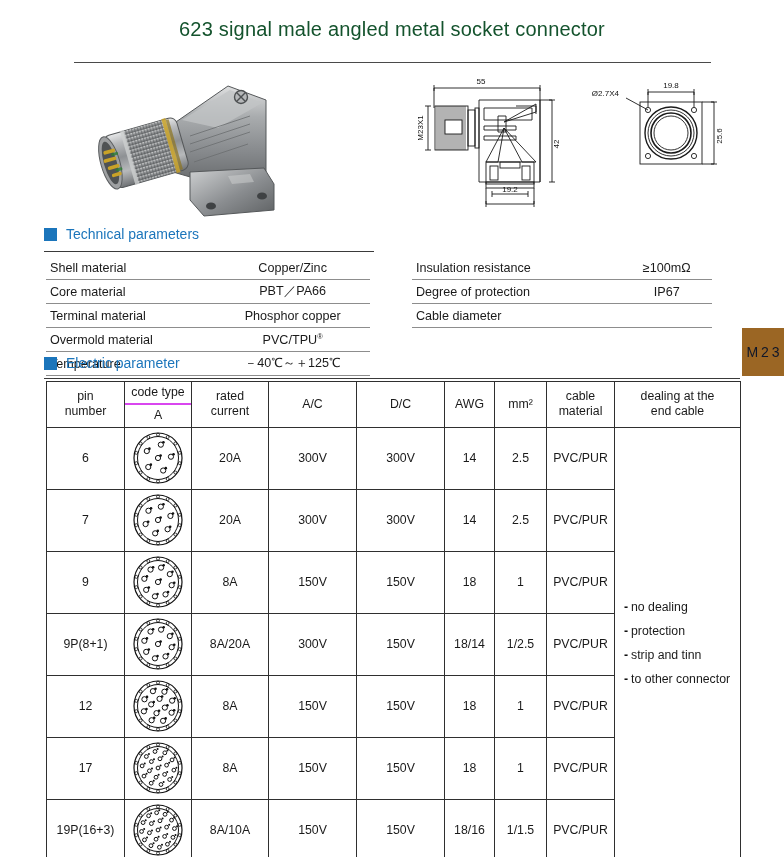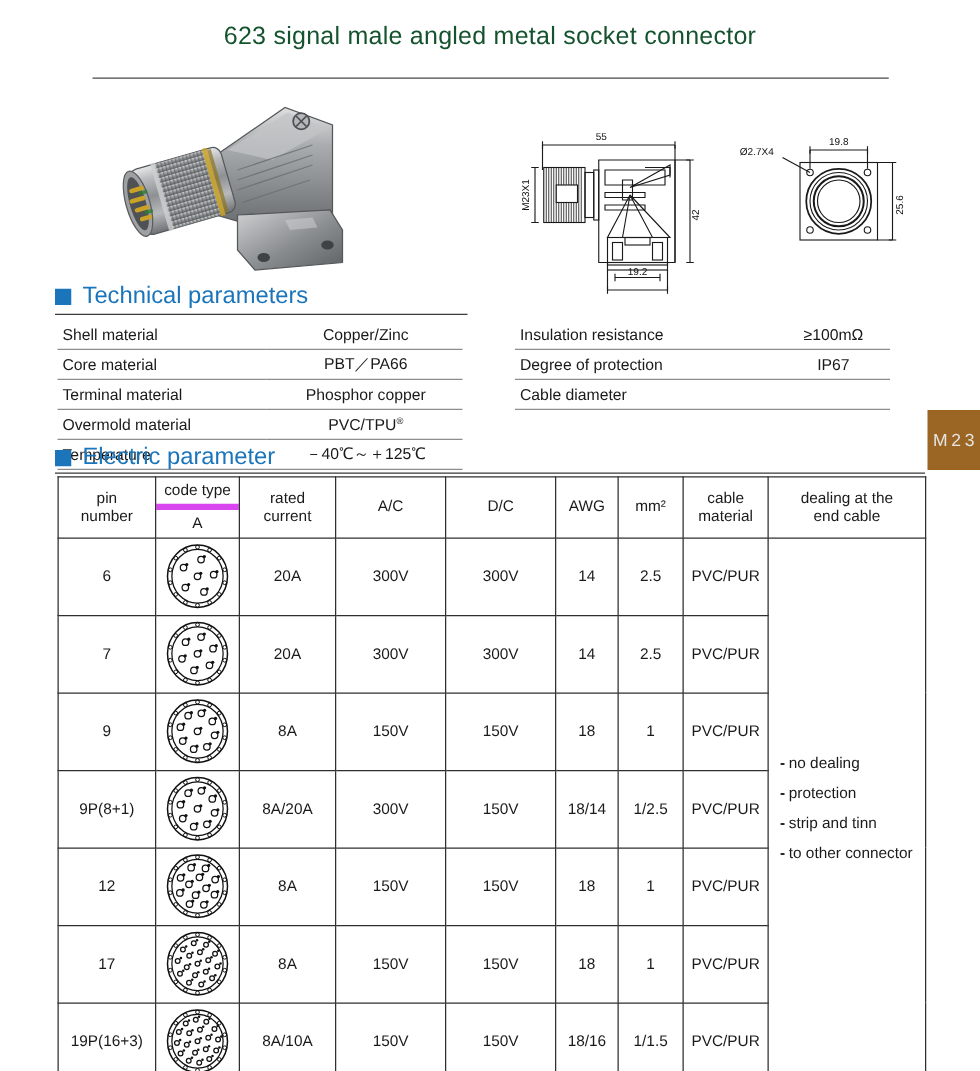--- a/index.html
+++ b/index.html
@@ -40,41 +40,41 @@
     position: absolute;
     top: 76px;
     left: 78px;
     width: 218px;
     height: 144px;
   }
 
   
   .drawings {
     position: absolute;
-    top: 98px;
+    top: 70px;
     left: 412px;
     width: 368px;
     height: 140px;
   }
 
   
   .section-head {
     position: absolute;
     display: flex;
     align-items: center;
     gap: 9px;
   }
   .sq-marker {
     width: 13px;
     height: 13px;
     background: #1b75bb;
     flex: none;
   }
   .section-title {
-    font-size: 19px;
+    font-size: 14px;
     color: #1b75bb;
   }
   #tech-head { top: 226px; left: 44px; }
   #elec-head { top: 355px; left: 44px; }
 
   .head-rule {
     position: absolute;
     border-top: 1.6px solid #3a3a3a;
   }
   #tech-rule { top: 251px; left: 44px; width: 330px; }
@@ -103,21 +103,21 @@
   }
 
   
   .m23-tab {
     position: absolute;
     top: 328px;
     left: 742px;
     width: 42px;
     height: 48px;
     background: #9b6624;
-    color: #e5e5e5;
+    color: #0f172a;
     font-size: 14px;
     letter-spacing: 3px;
     display: flex;
     align-items: center;
     justify-content: center;
     box-sizing: border-box;
     padding-left: 3px;
   }
 
   
@@ -134,21 +134,21 @@
     border: 1px solid #2f2f2f;
     text-align: center;
     vertical-align: middle;
     font-weight: normal;
     padding: 0 1px;
   }
   #elec-table thead th { height: 44px; line-height: 1.25; }
   #elec-table tbody td { height: 61px; }
   .code-head { padding: 0 !important; }
   .code-head .ch-top {
-    border-bottom: 5px solid #d946ef;
+    border-bottom: 2px solid #d946ef;
     padding: 3px 0 3px;
   }
   .code-head .ch-bot { padding: 3px 0 3px; }
   .pin-cell { padding: 0 !important; }
   .deal-cell {
     text-align: left !important;
     vertical-align: middle;
     padding: 0 0 0 9px !important;
     font-size: 12.3px;
     line-height: 1.95;

